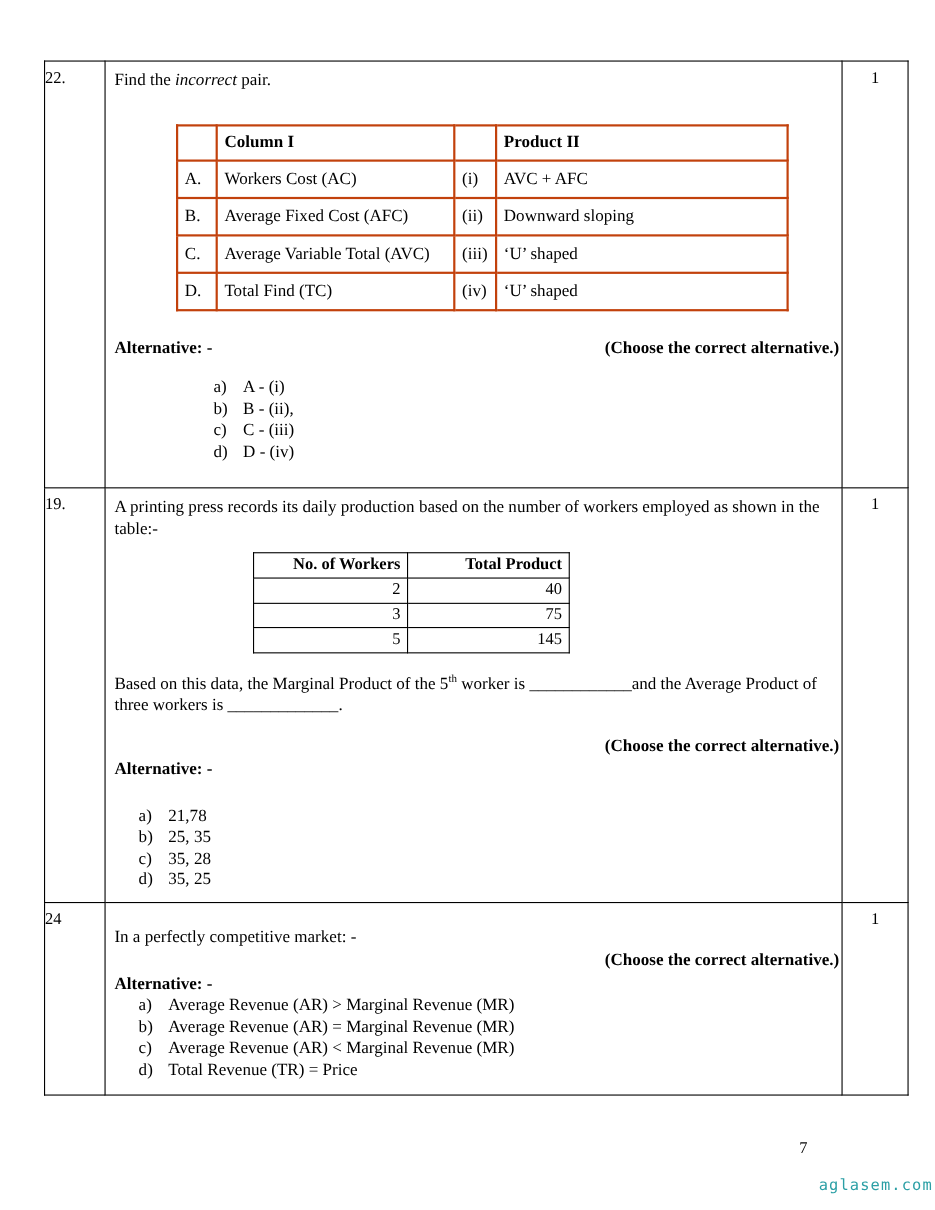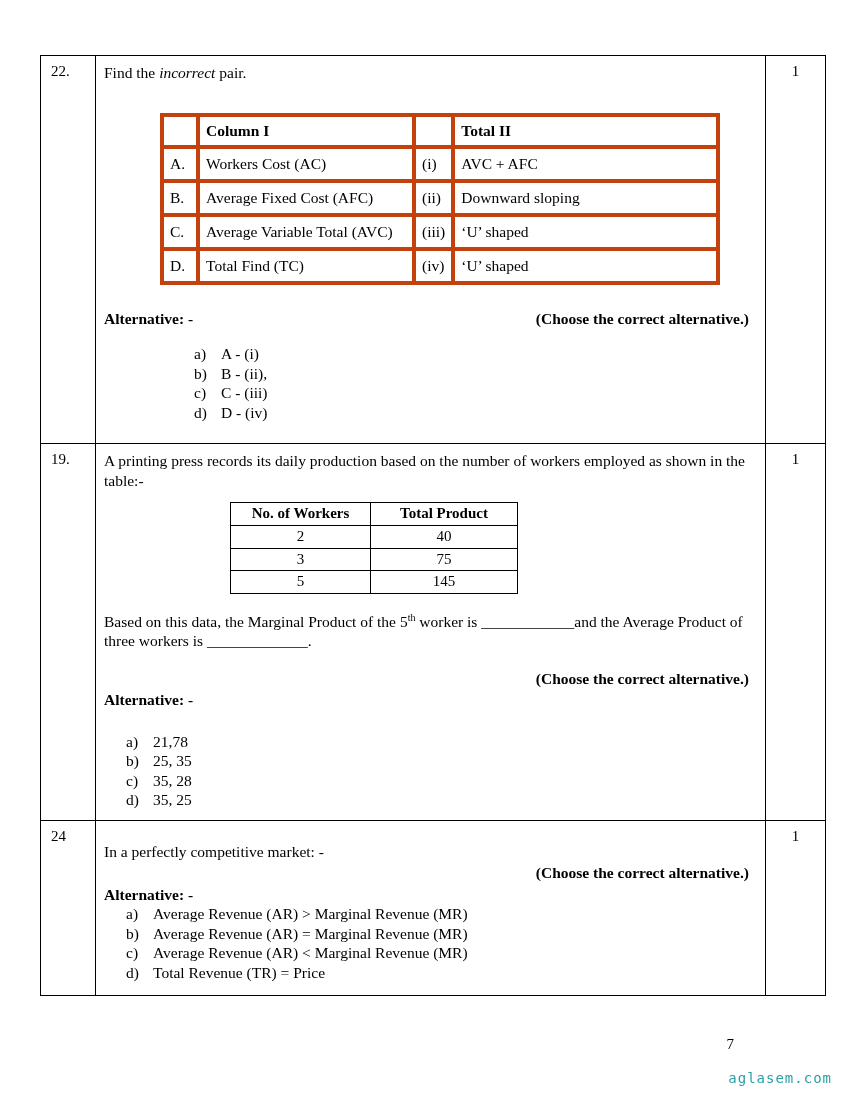--- a/index.html
+++ b/index.html
@@ -14,35 +14,35 @@
   .page { position:relative; width:850px; height:1100px; }
 
   table.qgrid {
     position:absolute; left:40px; top:55px; width:786px;
     border-collapse:collapse;
   }
   table.qgrid > tbody > tr > td {
     border:1px solid #000;
     vertical-align:top;
   }
-  td.numcell  { width:55px; padding:7px 0 0 10px; font-size:15px; }
+  td.numcell  { width:55px; padding:7px 0 0 0; font-size:15px; }
   td.markcell { width:60px; padding:7px 0 0 0; text-align:center; font-size:15px; }
-  td.content  { padding:7px 16px 10px 8px; font-size:15.5px; line-height:19.5px; }
+  td.content  { padding:7px 2px 10px 8px; font-size:15.5px; line-height:19.5px; }
 
   .row-q22 { height:388px; }
   .row-q23 { height:372px; }
   .row-q24 { height:175px; }
 
   .bold { font-weight:bold; }
   .italic { font-style:italic; }
 
   
   table.match { border-collapse:collapse; margin:30px 0 0 56px; }
   table.match td {
-    border:4px solid #c2410c;
+    border:2px solid #c2410c;
     font-size:15.5px;
     padding:3px 6px;
     height:34px;
     vertical-align:middle;
   }
   table.match tr.head td { height:32px; }
   .mc1 { width:36px; }
   .mc2 { width:216px; }
   .mc3 { width:38px; }
   .mc4 { width:265px; }
@@ -62,36 +62,37 @@
   .options-q24 { margin-left:22px; margin-top:0; }
 
   
   table.prod { border-collapse:collapse; margin:12px 0 0 126px; text-align:center; }
   table.prod td {
     border:1px solid #000;
     font-size:15px;
     padding:1px 6px;
     height:21px;
     vertical-align:middle;
+    text-align:right;
   }
   table.prod tr.head td { font-weight:bold; height:23px; }
   .pc1 { width:140px; }
   .pc2 { width:147px; }
 
   .filltext { margin-top:18px; }
   sup { font-size:10px; line-height:0; }
 
   .q24-intro { margin-top:14px; }
 
   .pagenum {
     position:absolute; top:1036px; right:116px;
     font-size:15px;
   }
   .watermark {
-    position:absolute; top:1070px; right:18px;
+    position:absolute; top:1070px; right:2px;
     font-family:"DejaVu Sans Mono", monospace;
     font-size:14px; letter-spacing:1px;
     color:#2b9fa5;
   }
 </style>
 </head>
 <body>
 
 <div class="page">
 
@@ -103,21 +104,21 @@
       <td class="content">
 
         <p><span>Find the </span><span class="italic">incorrect</span><span> pair.</span></p>
 
         <table class="match">
           <tbody>
             <tr class="head">
               <td class="mc1"></td>
               <td class="mc2 bold">Column I</td>
               <td class="mc3"></td>
-              <td class="mc4 bold">Total II</td>
+              <td class="mc4 bold">Product II</td>
             </tr>
             <tr>
               <td class="mc1">A.</td>
               <td class="mc2">Workers Cost (AC)</td>
               <td class="mc3">(i)</td>
               <td class="mc4">AVC + AFC</td>
             </tr>
             <tr>
               <td class="mc1">B.</td>
               <td class="mc2">Average Fixed Cost (AFC)</td>

